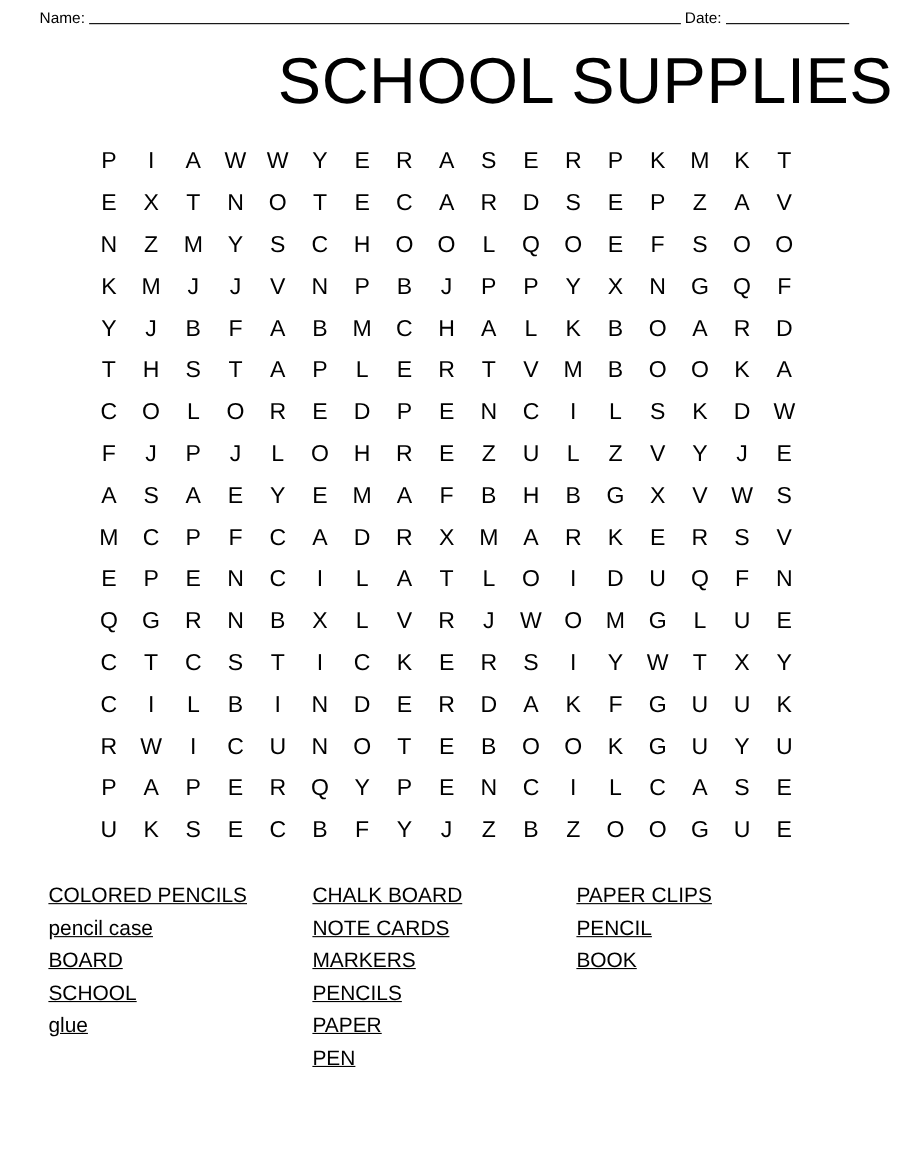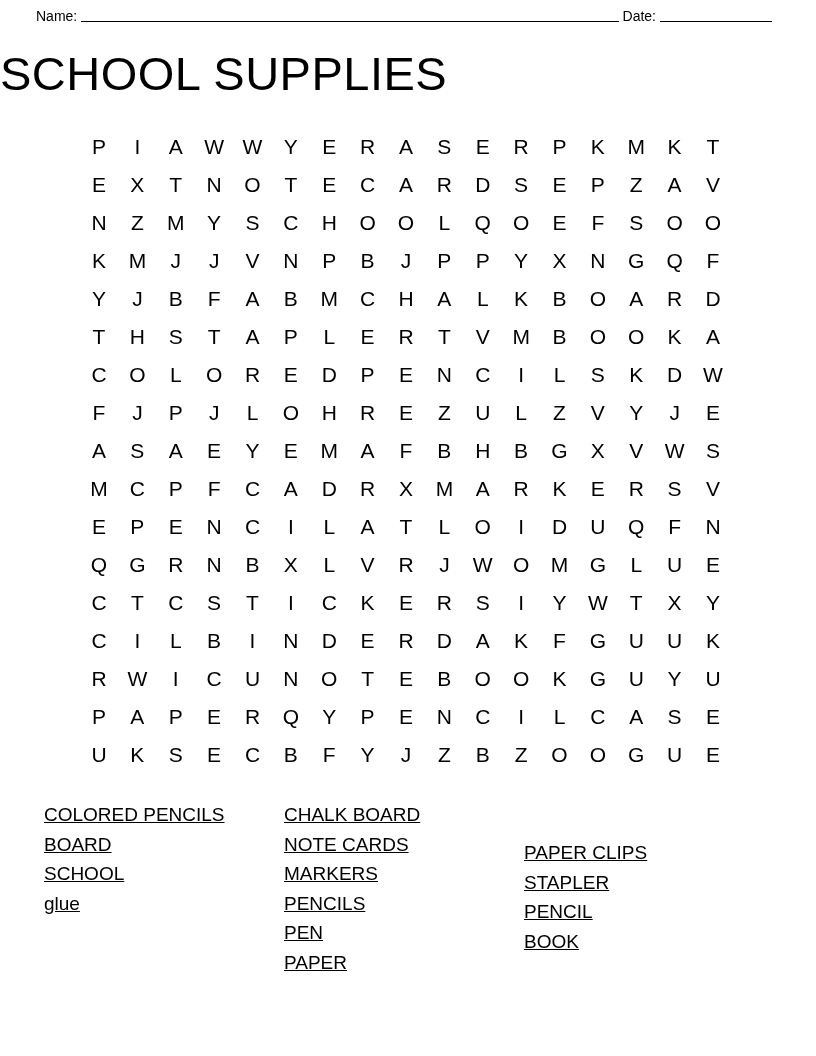--- a/index.html
+++ b/index.html
@@ -40,27 +40,28 @@
     border-bottom: 1px solid #000;
     height: 12px;
     margin: 0 4px 2px 4px;
   }
   .header-rule.date {
     flex: 0 0 112px;
   }
 
   
   .title {
-    text-align: left;
-    font-size: 47px;
+    text-align: right;
+    font-size: 59px;
     font-weight: normal;
     letter-spacing: 0.5px;
     margin: 22px 0 0 0;
     line-height: 56px;
     font-family: "Liberation Sans", sans-serif;
+    padding-left: 12px;
   }
 
   
   .grid {
     margin: 26px auto 0 auto;
     width: 650px;
     display: flex;
     flex-direction: column;
     gap: 0;
   }
@@ -85,21 +86,21 @@
     display: flex;
     gap: 0;
   }
   .word-col {
     display: flex;
     flex-direction: column;
     text-decoration: underline;
   }
   .word-col.c1 { width: 240px; }
   .word-col.c2 { width: 240px; }
-  .word-col.c3 { width: 240px; margin-top: 38px; }
+  .word-col.c3 { width: 240px; }
   .word {
     font-size: 19px;
     line-height: 29.5px;
     white-space: nowrap;
     font-family: "Liberation Sans", sans-serif;
   }
 </style>
 </head>
 <body>
 
@@ -436,33 +437,33 @@
       <span class="cell">O</span>
       <span class="cell">G</span>
       <span class="cell">U</span>
       <span class="cell">E</span>
     </div>
   </div>
 
   <div class="wordlist">
     <div class="word-col c1">
       <span class="word">COLORED PENCILS</span>
+      <span class="word">pencil case</span>
       <span class="word">BOARD</span>
       <span class="word">SCHOOL</span>
       <span class="word">glue</span>
     </div>
     <div class="word-col c2">
       <span class="word">CHALK BOARD</span>
       <span class="word">NOTE CARDS</span>
       <span class="word">MARKERS</span>
       <span class="word">PENCILS</span>
+      <span class="word">PAPER</span>
       <span class="word">PEN</span>
-      <span class="word">PAPER</span>
     </div>
     <div class="word-col c3">
       <span class="word">PAPER CLIPS</span>
-      <span class="word">STAPLER</span>
       <span class="word">PENCIL</span>
       <span class="word">BOOK</span>
     </div>
   </div>
 
 </div>
 
 </body></html>

